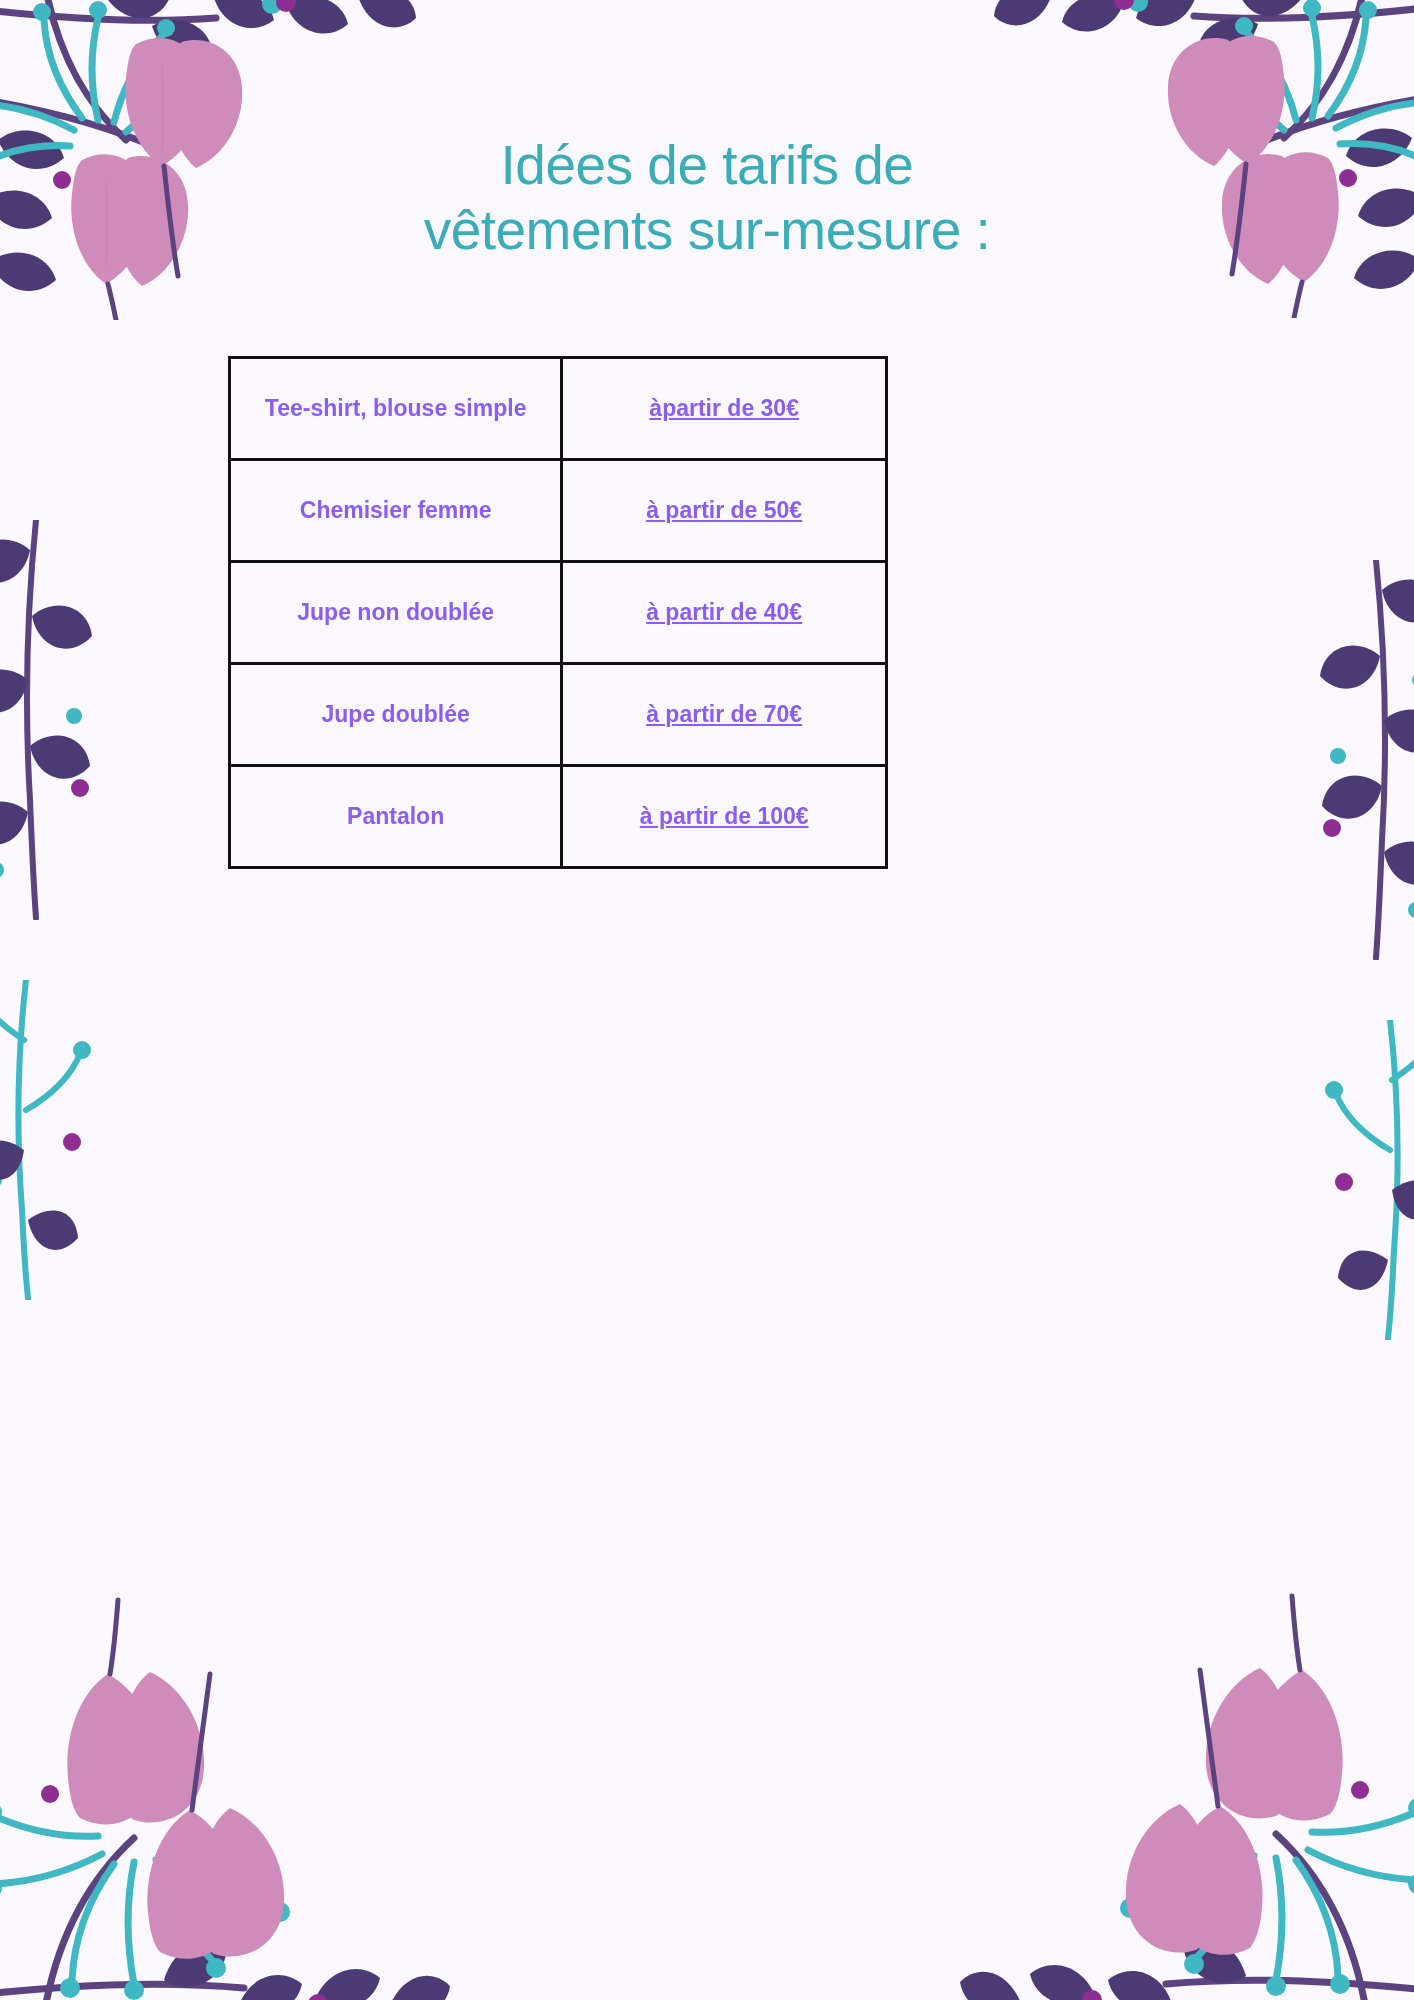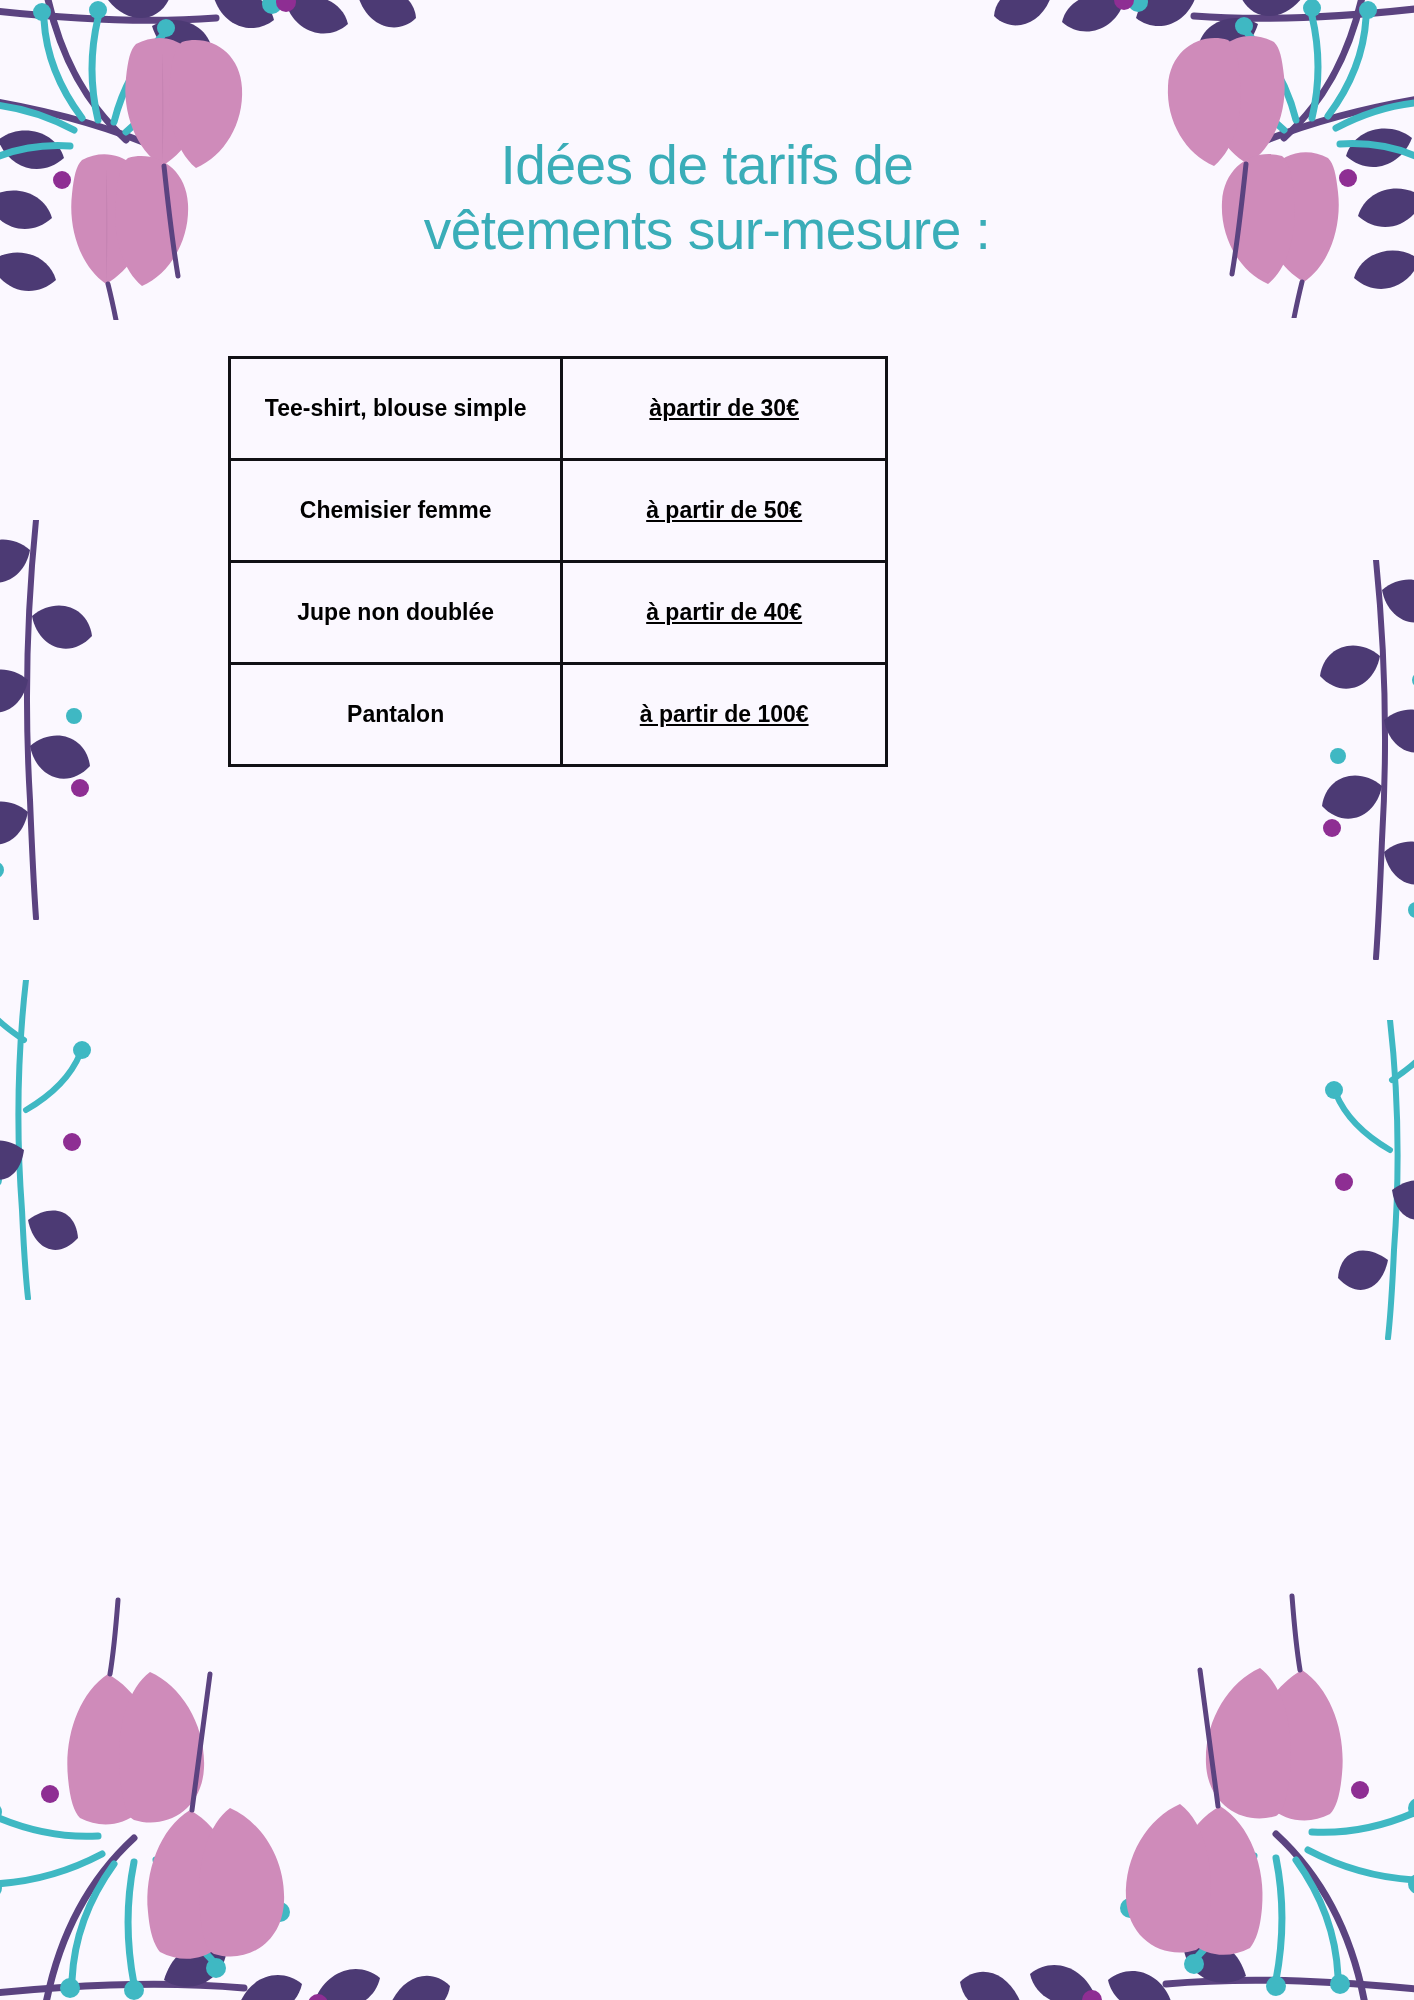--- a/index.html
+++ b/index.html
@@ -47,21 +47,21 @@
     width:660px;
     background:#fbf8ff;
   }
   table.price td{
     border:3px solid #111115;
     height:99px;
     text-align:center;
     vertical-align:middle;
     font-size:23px;
     font-weight:bold;
-    color:#000000;
+    color:#8b5cf6;
     padding:0 10px;
   }
   table.price td.item{width:332px;}
   table.price td.price{width:328px;text-decoration:underline;}
 </style>
 </head>
 <body>
 
 <div id="page">
 
@@ -380,20 +380,24 @@
           </tr>
           <tr>
             <td class="item">Chemisier femme</td>
             <td class="price">à partir de 50€</td>
           </tr>
           <tr>
             <td class="item">Jupe non doublée</td>
             <td class="price">à partir de 40€</td>
           </tr>
           <tr>
+            <td class="item">Jupe doublée</td>
+            <td class="price">à partir de 70€</td>
+          </tr>
+          <tr>
             <td class="item">Pantalon</td>
             <td class="price">à partir de 100€</td>
           </tr>
         </tbody>
     </table>
   </div>
 
 </div>
 
 </body></html>

